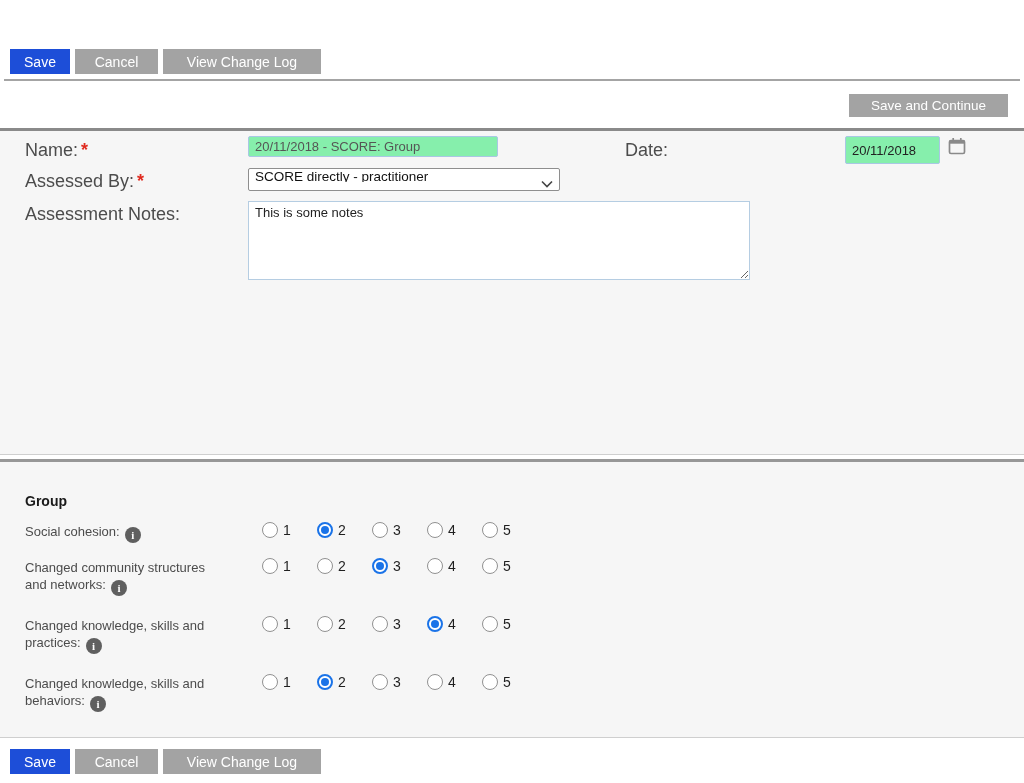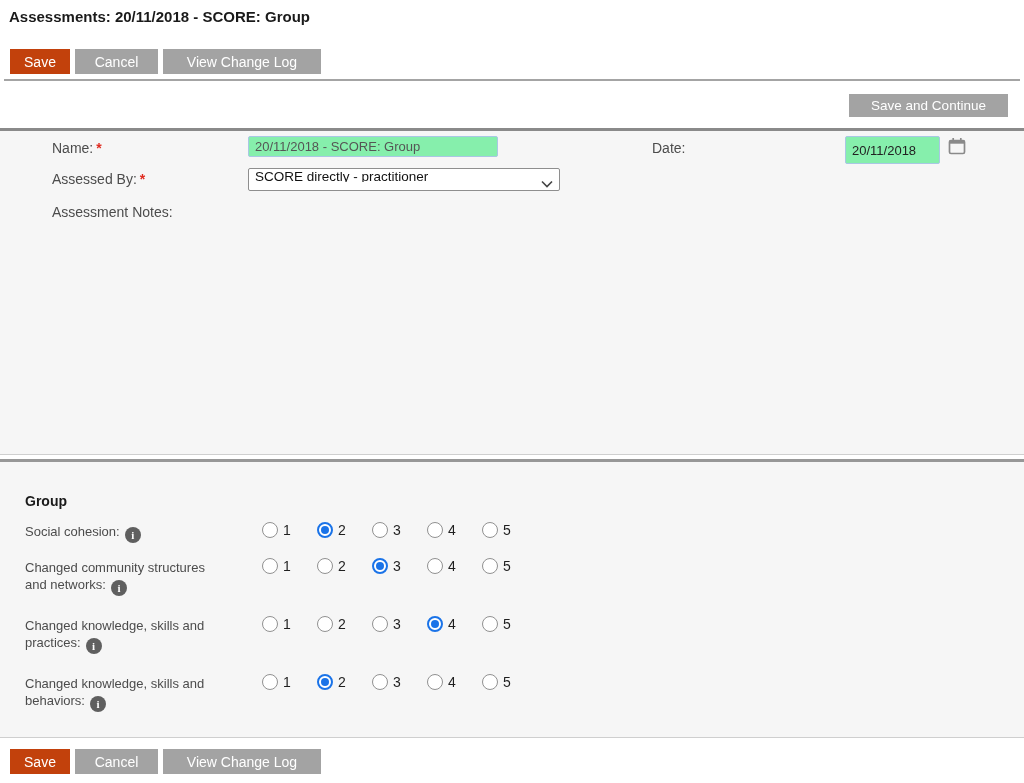--- a/index.html
+++ b/index.html
@@ -7,33 +7,33 @@
   body { font-family:"Liberation Sans", sans-serif; }
   .stage { position:relative; width:1024px; height:783px; background:#fff; overflow:hidden; }
 
   .page-title { position:absolute; left:9px; top:8px; font-size:15px; font-weight:bold; color:#1a1a1a; }
 
   .toolbar { position:absolute; left:10px; display:flex; gap:5px; }
   .toolbar-top { top:49px; }
   .toolbar-bottom { top:749px; }
   .btn { display:flex; align-items:center; justify-content:center; height:25px; color:#fff;
          font-size:14px; font-family:inherit; border:none; cursor:pointer; white-space:nowrap; }
-  .btn-green { background:#c2410c; width:60px; }
+  .btn-green { background:#1d4ed8; width:60px; }
   .btn-gray  { background:#a3a3a3; }
   .btn-cancel { width:83px; }
   .btn-vcl { width:158px; }
   .btn-sac { position:absolute; top:94px; right:16px; width:159px; height:23px; font-size:13.5px; }
 
   .top-divider { position:absolute; top:79px; left:4px; right:4px; height:2px; background:#a4a4a4; }
 
   .panel { position:absolute; left:0; right:0; background:#f6f6f6; }
   .panel-1 { top:128px; height:327px; border-top:3px solid #8a8a8a; border-bottom:1px solid #cfcfcf; }
   .panel-2 { top:459px; height:279px; border-top:3px solid #979797; border-bottom:1px solid #cfcfcf; }
 
-  .fld-label { position:absolute; font-size:14px; color:#4c4c4c; white-space:nowrap;margin-left:27px; }
+  .fld-label { position:absolute; font-size:18px; color:#4c4c4c; white-space:nowrap; }
   .req { color:#e02b20; font-weight:bold; margin-left:3px; }
 
   .txt-input { position:absolute; border:1px solid #a9c7e4; background:#86efac; font-family:inherit;
                font-size:13px; color:#555; padding:2px 6px; border-radius:2px; outline:none; }
   .name-input { left:248px; top:5px; width:250px; height:21px; }
   .date-input { left:845px; top:5px; width:95px; height:28px; color:#222; }
 
   .cal-btn { position:absolute; left:948px; top:6px; width:18px; height:18px; background:none; border:none; cursor:pointer; padding:0; }
 
   .sel-wrap { position:absolute; left:248px; top:36px; width:312px; height:23px; }
@@ -67,21 +67,20 @@
   .radio.checked { border:2px solid #1a73e8; }
   .radio.checked::after { content:""; position:absolute; left:2px; top:2px; width:8px; height:8px;
                           border-radius:50%; background:#1a73e8; }
   .radio-num { margin-left:5px; font-size:14px; color:#1f1f1f; }
 </style>
 </head>
 <body>
 
 <div class="stage">
 
-  <div class="page-title">Assessments: 20/11/2018 - SCORE: Group</div>
 
   <div class="toolbar toolbar-top">
     <button class="btn btn-green">Save</button>
     <button class="btn btn-gray btn-cancel">Cancel</button>
     <button class="btn btn-gray btn-vcl">View Change Log</button>
   </div>
 
   <div class="top-divider"></div>
 
   <button class="btn btn-gray btn-sac">Save and Continue</button>
@@ -109,20 +108,21 @@
         <option>SCORE directly - practitioner</option>
       </select>
       <span class="sel-chevron">
         <svg width="12" height="8" viewBox="0 0 12 8">
             <polyline points="1,1.5 6,6.5 11,1.5" fill="none" stroke="#444" stroke-width="1.6"></polyline>
           </svg>
       </span>
     </div>
 
     <span class="fld-label" style="left:25px; top:73px;">Assessment Notes:</span>
+    <textarea class="notes-area" style="">This is some notes</textarea>
   </div>
 
   <div class="panel panel-2">
     <div class="group-heading">Group</div>
     <div class="q-rows">
         <div class="q-row h1">
           <div class="q-label-cell"><span class="inner"><span class="q-label-text">Social cohesion:</span><span class="info-icon">i</span></span></div>
           <div class="radio-group">
             <label class="radio-item">
               <span class="radio"></span>

